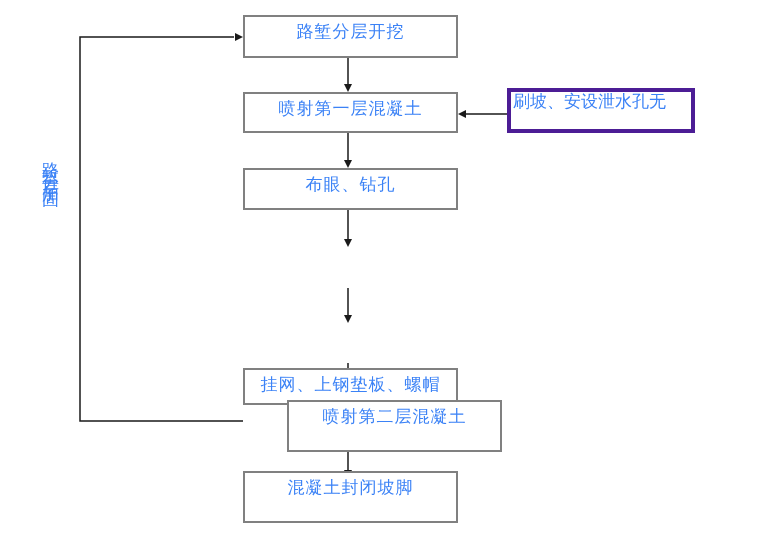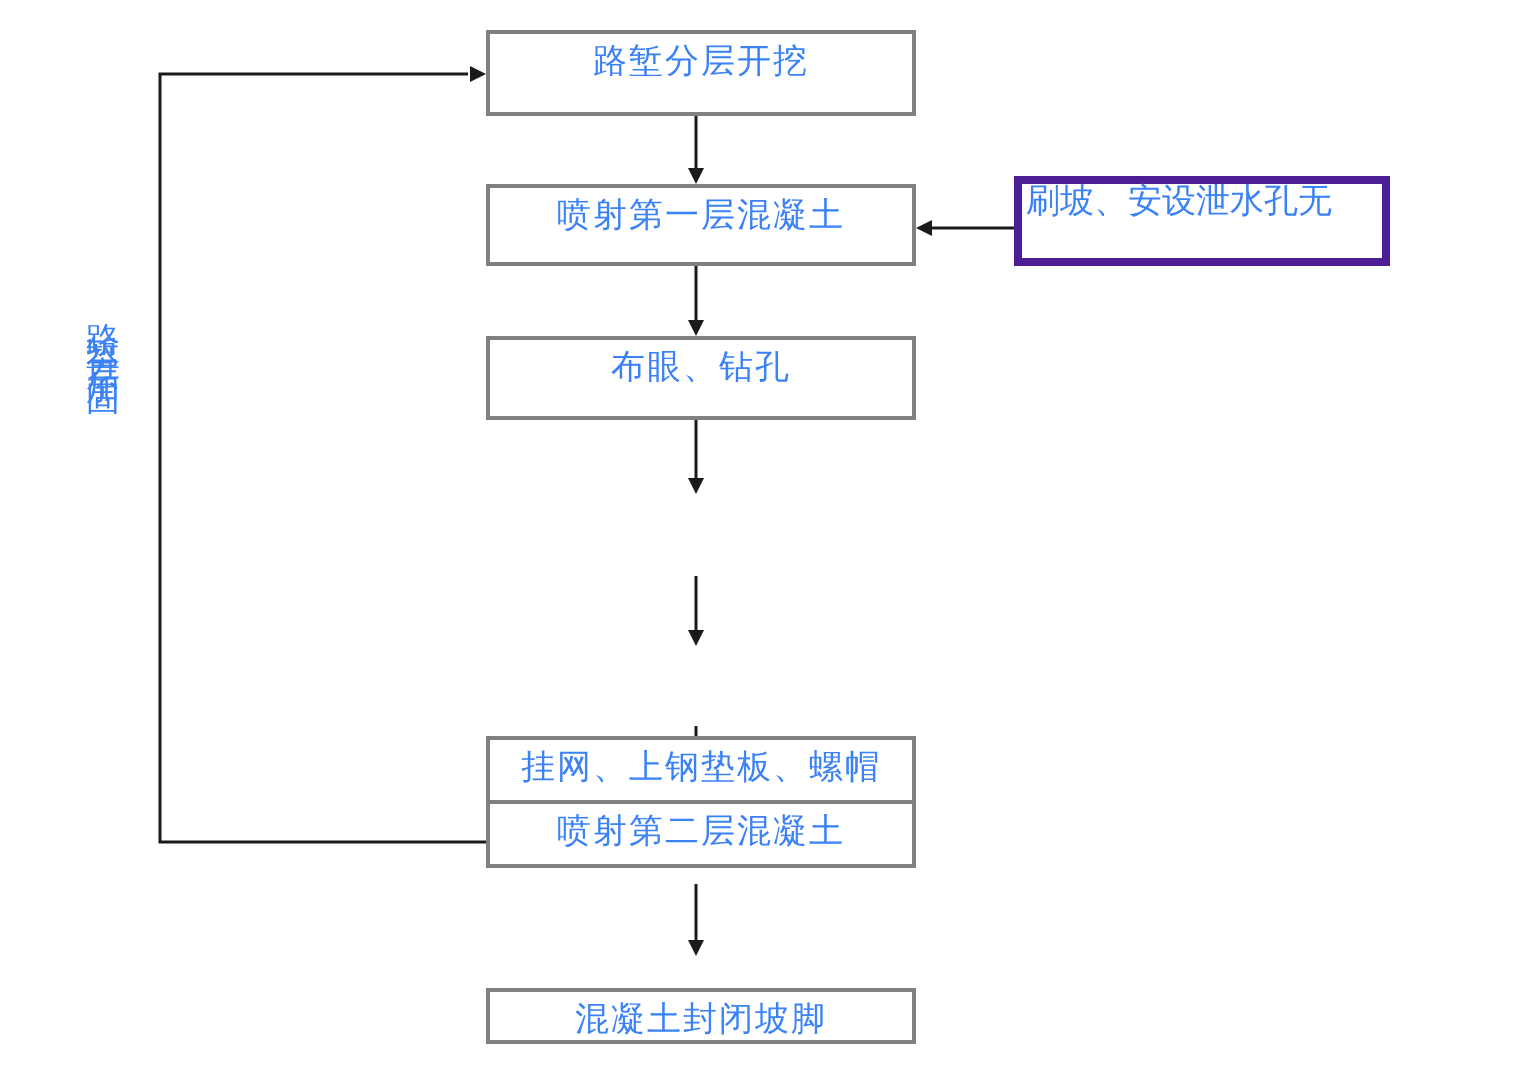--- a/index.html
+++ b/index.html
@@ -28,22 +28,22 @@
     line-height: 20px;
     padding-top: 6px;
     letter-spacing: 1px;
     white-space: nowrap;
   }
   #node-1 { top: 15px;  height: 43px; }
   #node-2 { top: 92px;  height: 41px; }
   #node-3 { top: 168px; height: 42px; }
   #node-4 { top: 247px; height: 41px; letter-spacing: 0; }
   #node-5 { top: 323px; height: 37px; margin-top: 45px; }
-  #node-6 { top: 400px; height: 34px; }
-  #node-7 { top: 494px; height: 28px; }
+  #node-6 { top: 400px; height: 52px; margin-left: 44px; }
+  #node-7 { top: 471px; height: 52px; }
   #annotation-box {
     position: absolute;
     left: 507px;
     top: 88px;
     width: 188px;
     height: 45px;
     box-sizing: border-box;
     border: 4px solid #4c1d95;
     background: #ffffff;
     font-size: 17px;

